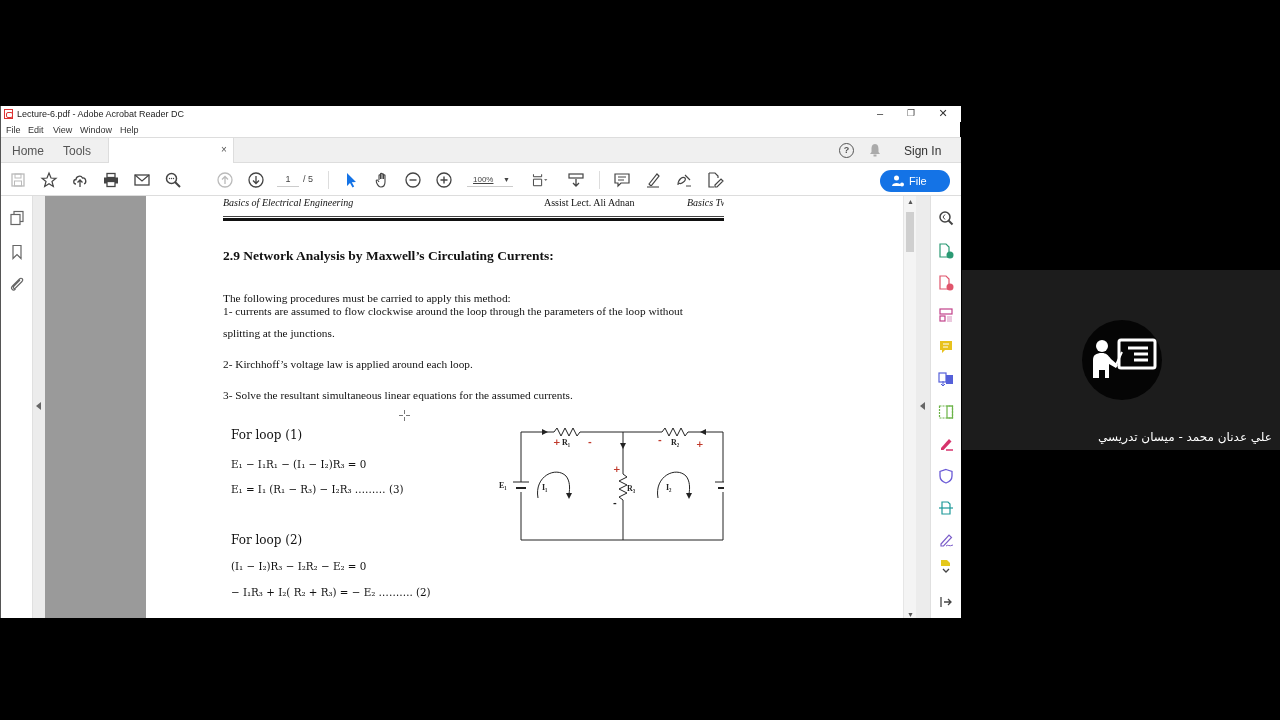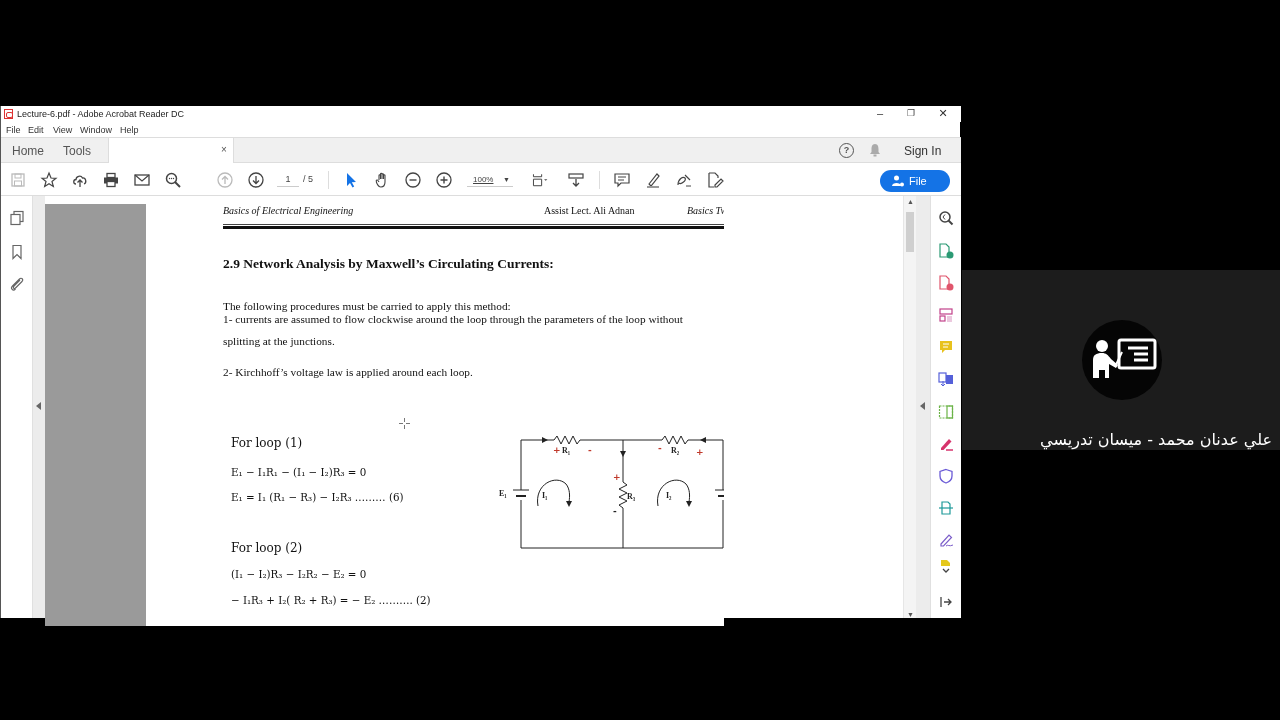--- a/index.html
+++ b/index.html
@@ -36,21 +36,21 @@
   .share-btn { position: absolute; left: 879px; top: 7px; width: 70px; height: 22px; background: #1473e6; color: #fff; border-radius: 11px; font-size: 11px; line-height: 22px; padding-left: 29px; }
   .share-btn .person { position: absolute; left: 12px; top: 5px; width: 12px; height: 12px; }
 
   
   .leftnav { position: absolute; left: 0; top: 90px; width: 32px; height: 422px; background: #fff; border-right: 1px solid #e0e0e0; }
   .leftnav .ico { position: absolute; left: 8px; width: 16px; height: 16px; }
   .left-collapse { position: absolute; left: 32px; top: 90px; width: 12px; height: 422px; background: #ececec; }
   .left-collapse .arrow { position: absolute; left: 3px; top: 206px; width: 0; height: 0; border-top: 4px solid transparent; border-bottom: 4px solid transparent; border-right: 5px solid #666; }
 
   
-  .viewport { position: absolute; left: 44px; top: 90px; width: 679px; height: 422px; background: #9a9a9a; overflow: hidden; margin-top: 8px; }
+  .viewport { position: absolute; left: 44px; top: 90px; width: 679px; height: 422px; background: #9a9a9a; overflow: hidden; }
   .page { position: absolute; left: 101px; top: 0; width: 656px; height: 430px; background: #fff; font-family: "Liberation Serif", "DejaVu Serif", serif; color: #111; }
   .hdr-left { position: absolute; left: 77px; top: 1px; font-size: 10px; font-style: italic; }
   .hdr-mid { position: absolute; left: 398px; top: 1px; font-size: 10px; }
   .hdr-right { position: absolute; left: 541px; top: 1px; font-size: 10px; font-style: italic; }
   .hdr-rule1 { position: absolute; left: 77px; top: 22px; width: 529px; height: 3px; background: #111; }
   .hdr-rule2 { position: absolute; left: 77px; top: 20px; width: 529px; height: 1px; background: #444; }
   .h2 { position: absolute; left: 77px; top: 52px; font-size: 13.5px; font-weight: bold; }
   .para { position: absolute; left: 77px; font-size: 11.3px; white-space: nowrap; }
   .eq-title { position: absolute; left: 85px; font-family: "DejaVu Serif", serif; font-size: 12px; }
   .eq { position: absolute; left: 85px; font-family: "DejaVu Serif", serif; font-size: 10.3px; white-space: nowrap; }
@@ -63,21 +63,21 @@
   .vscroll .down { position: absolute; left: 3px; bottom: 0px; font-size: 7px; color: #555; }
   .vscroll .thumb { position: absolute; left: 2px; top: 16px; width: 8px; height: 40px; background: #cfcfcf; }
   .right-collapse { position: absolute; left: 915px; top: 90px; width: 14px; height: 422px; background: #ececec; }
   .right-collapse .arrow { position: absolute; left: 4px; top: 206px; width: 0; height: 0; border-top: 4px solid transparent; border-bottom: 4px solid transparent; border-right: 5px solid #666; }
   .tools-pane { position: absolute; left: 929px; top: 90px; width: 31px; height: 422px; background: #fff; border-left: 1px solid #e0e0e0; }
   .tools-pane .ico { position: absolute; left: 7px; width: 16px; height: 16px; }
 
   
   .tile { position: absolute; left: 962px; top: 270px; width: 318px; height: 180px; background: #1c1c1c; }
   .tile .avatar { position: absolute; left: 120px; top: 50px; width: 80px; height: 80px; border-radius: 50%; background: #050505; }
-  .tile .name { position: absolute; right: 8px; top: 160px; color: #fff; font-size: 16px; direction: rtl; font-family: "DejaVu Sans", sans-serif; }
+  .tile .name { position: absolute; right: 8px; top: 160px; color: #fff; font-size: 12px; direction: rtl; font-family: "DejaVu Sans", sans-serif; }
 </style>
 </head>
 <body>
 
 <div class="app">
   <div class="titlebar">
     <span class="pdf-icon"></span>
     <span class="title">Lecture-6.pdf - Adobe Acrobat Reader DC</span>
     <span class="win-ctrl" style="left:864px">–</span>
     <span class="win-ctrl" style="left:895px;font-size:9px;top:2px">❐</span>
@@ -254,28 +254,29 @@
       <span class="hdr-mid">Assist Lect. Ali Adnan</span>
       <span class="hdr-right">Basics Two</span>
       <div class="hdr-rule2"></div>
       <div class="hdr-rule1"></div>
 
       <div class="h2">2.9 Network Analysis by Maxwell’s Circulating Currents:</div>
       <div class="para" style="top:96px">The following procedures must be carried to apply this method:</div>
       <div class="para" style="top:109px">1- currents are assumed to flow clockwise around the loop through the parameters of the loop without</div>
       <div class="para" style="top:131px">splitting at the junctions.</div>
       <div class="para" style="top:162px">2- Kirchhoff’s voltage law is applied around each loop.</div>
+      <div class="para" style="top:193px">3- Solve the resultant simultaneous linear equations for the assumed currents.</div>
 
       <svg class="cursor" viewBox="0 0 11 11">
           <path d="M5.5 0 L5.5 4 M5.5 7 L5.5 11 M0 5.5 L4 5.5 M7 5.5 L11 5.5" stroke="#777" stroke-width="1"></path>
         </svg>
 
       <div class="eq-title" style="top:232px">For loop (1)</div>
       <div class="eq" style="top:262px">E₁ − I₁R₁ − (I₁ − I₂)R₃ = 0</div>
-      <div class="eq" style="top:287px">E₁ = I₁ (R₁ − R₃) − I₂R₃ ……… (6)</div>
+      <div class="eq" style="top:287px">E₁ = I₁ (R₁ − R₃) − I₂R₃ ……… (3)</div>
 
       <div class="eq-title" style="top:337px">For loop (2)</div>
       <div class="eq" style="top:364px">(I₁ − I₂)R₃ − I₂R₂ − E₂ = 0</div>
       <div class="eq" style="top:390px">− I₁R₃ + I₂( R₂ + R₃) = − E₂ ………. (2)</div>
 
       <svg class="circuit" viewBox="0 0 260 120">
         <g stroke="#222" stroke-width="1" fill="none">
 
           <path d="M25 6 L58 6"></path>
           <path d="M58 6 L61 2 L65 10 L69 2 L73 10 L77 2 L81 10 L84 6"></path>

